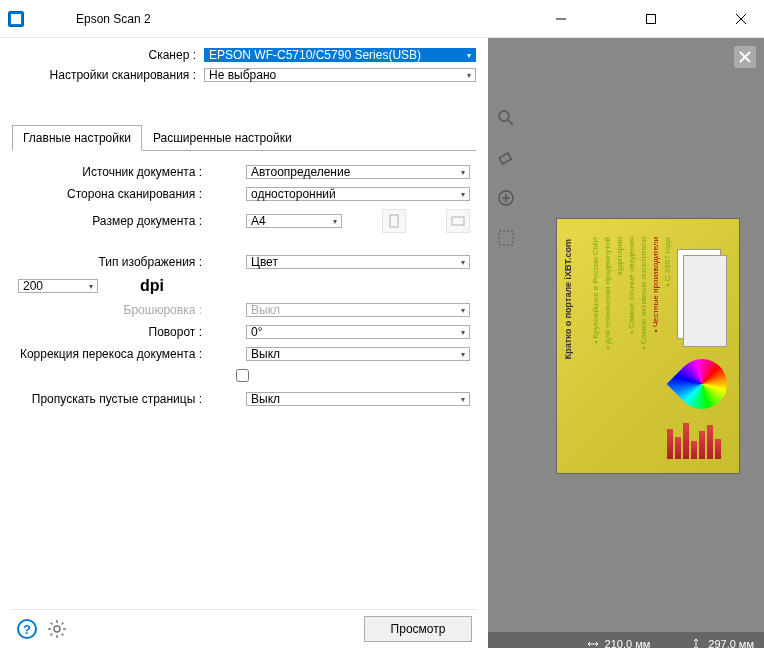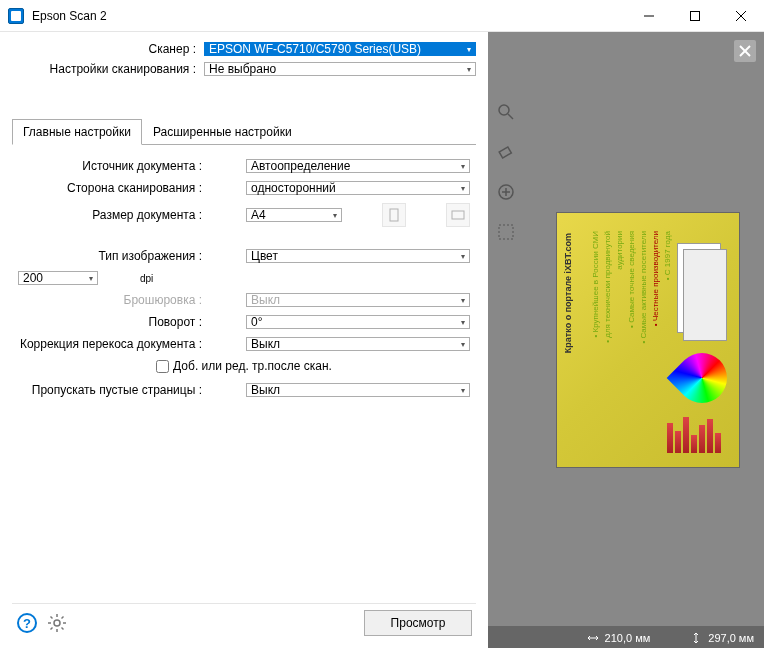--- a/index.html
+++ b/index.html
@@ -1,18 +1,18 @@
 <!DOCTYPE html>
 <html><head>
 <meta charset="utf-8">
 <style>
 * { box-sizing: border-box; margin: 0; padding: 0; font-family: "Segoe UI", Tahoma, sans-serif; }
 body { background: #fff; width: 764px; height: 648px; overflow: hidden; }
 
-.titlebar { height: 32px; display: flex; align-items: center; padding: 0 0 0 8px; border-bottom: 1px solid #e5e5e5; }
+.titlebar { height: 38px; display: flex; align-items: center; padding: 0 0 0 8px; border-bottom: 1px solid #e5e5e5; gap: 44px; }
 .app-icon { width: 16px; height: 16px; background: #0078d7; border: 1px solid #005a9e; margin-right: 8px; border-radius: 2px; position: relative; }
 .app-icon::after { content: ""; position: absolute; inset: 2px; background: #fff; border-radius: 1px; }
 .title { font-size: 12px; color: #000; flex: 1; }
 .winctrl { width: 46px; height: 30px; display: flex; align-items: center; justify-content: center; cursor: pointer; }
 .winctrl svg { width: 10px; height: 10px; }
 
 .main { display: flex; height: 618px; }
 .left { width: 488px; padding: 10px 12px 8px 12px; display: flex; flex-direction: column; }
 .right { flex: 1; background: #888; position: relative; display: flex; flex-direction: column; }
 
@@ -33,21 +33,21 @@
 .panel .row { margin-bottom: 8px; gap: 36px; }
 
 .iconbtn { width: 24px; height: 24px; border: 1px solid #ccc; background: #f0f0f0; margin-left: 4px; display: flex; align-items: center; justify-content: center; cursor: pointer; }
 .iconbtn svg { width: 14px; height: 14px; }
 .iconbtn.disabled { opacity: .5; cursor: default; }
 
 .chk { display: flex; align-items: center; justify-content: center; margin: 4px 0 10px 0; }
 .chk input { margin-right: 4px; }
 .chk label { font-size: 12px; }
 
-.unitlbl { font-size: 10px; margin-left: 6px; }
+.unitlbl { font-size: 16px; margin-left: 6px; font-weight: bold; }
 
 .footer { display: flex; align-items: center; padding: 6px 4px; border-top: 1px solid #e5e5e5; margin-top: auto; }
 .ficon { width: 22px; height: 22px; margin-right: 8px; display: flex; align-items: center; justify-content: center; cursor: pointer; }
 .fbtn { width: 108px; height: 26px; border: 1px solid #adadad; background: #f0f0f0; font-size: 12px; margin-left: 8px; cursor: pointer; }
 
 .preview-close { position: absolute; top: 8px; right: 8px; width: 22px; height: 22px; background: #aaa; display: flex; align-items: center; justify-content: center; cursor: pointer; border-radius: 2px; }
 .preview-close svg { width: 12px; height: 12px; stroke: #fff; }
 
 .vtb { position: absolute; left: 8px; top: 70px; display: flex; flex-direction: column; gap: 20px; }
 .vtb .t { width: 20px; height: 20px; display: flex; align-items: center; justify-content: center; cursor: pointer; }
@@ -176,21 +176,20 @@
       <div class="row">
         <div class="lbl">Коррекция перекоса документа :</div>
         <div class="sel">
             <span>Выкл</span>
             <span class="caret">▾</span>
           </div>
       </div>
 
       <div class="chk">
         <input type="checkbox" id="cb1" style="">
-        <label for="cb1">Доб. или ред. тр.после скан.</label>
       </div>
 
       <div class="row">
         <div class="lbl">Пропускать пустые страницы :</div>
         <div class="sel">
             <span>Выкл</span>
             <span class="caret">▾</span>
           </div>
       </div>
     </div>

